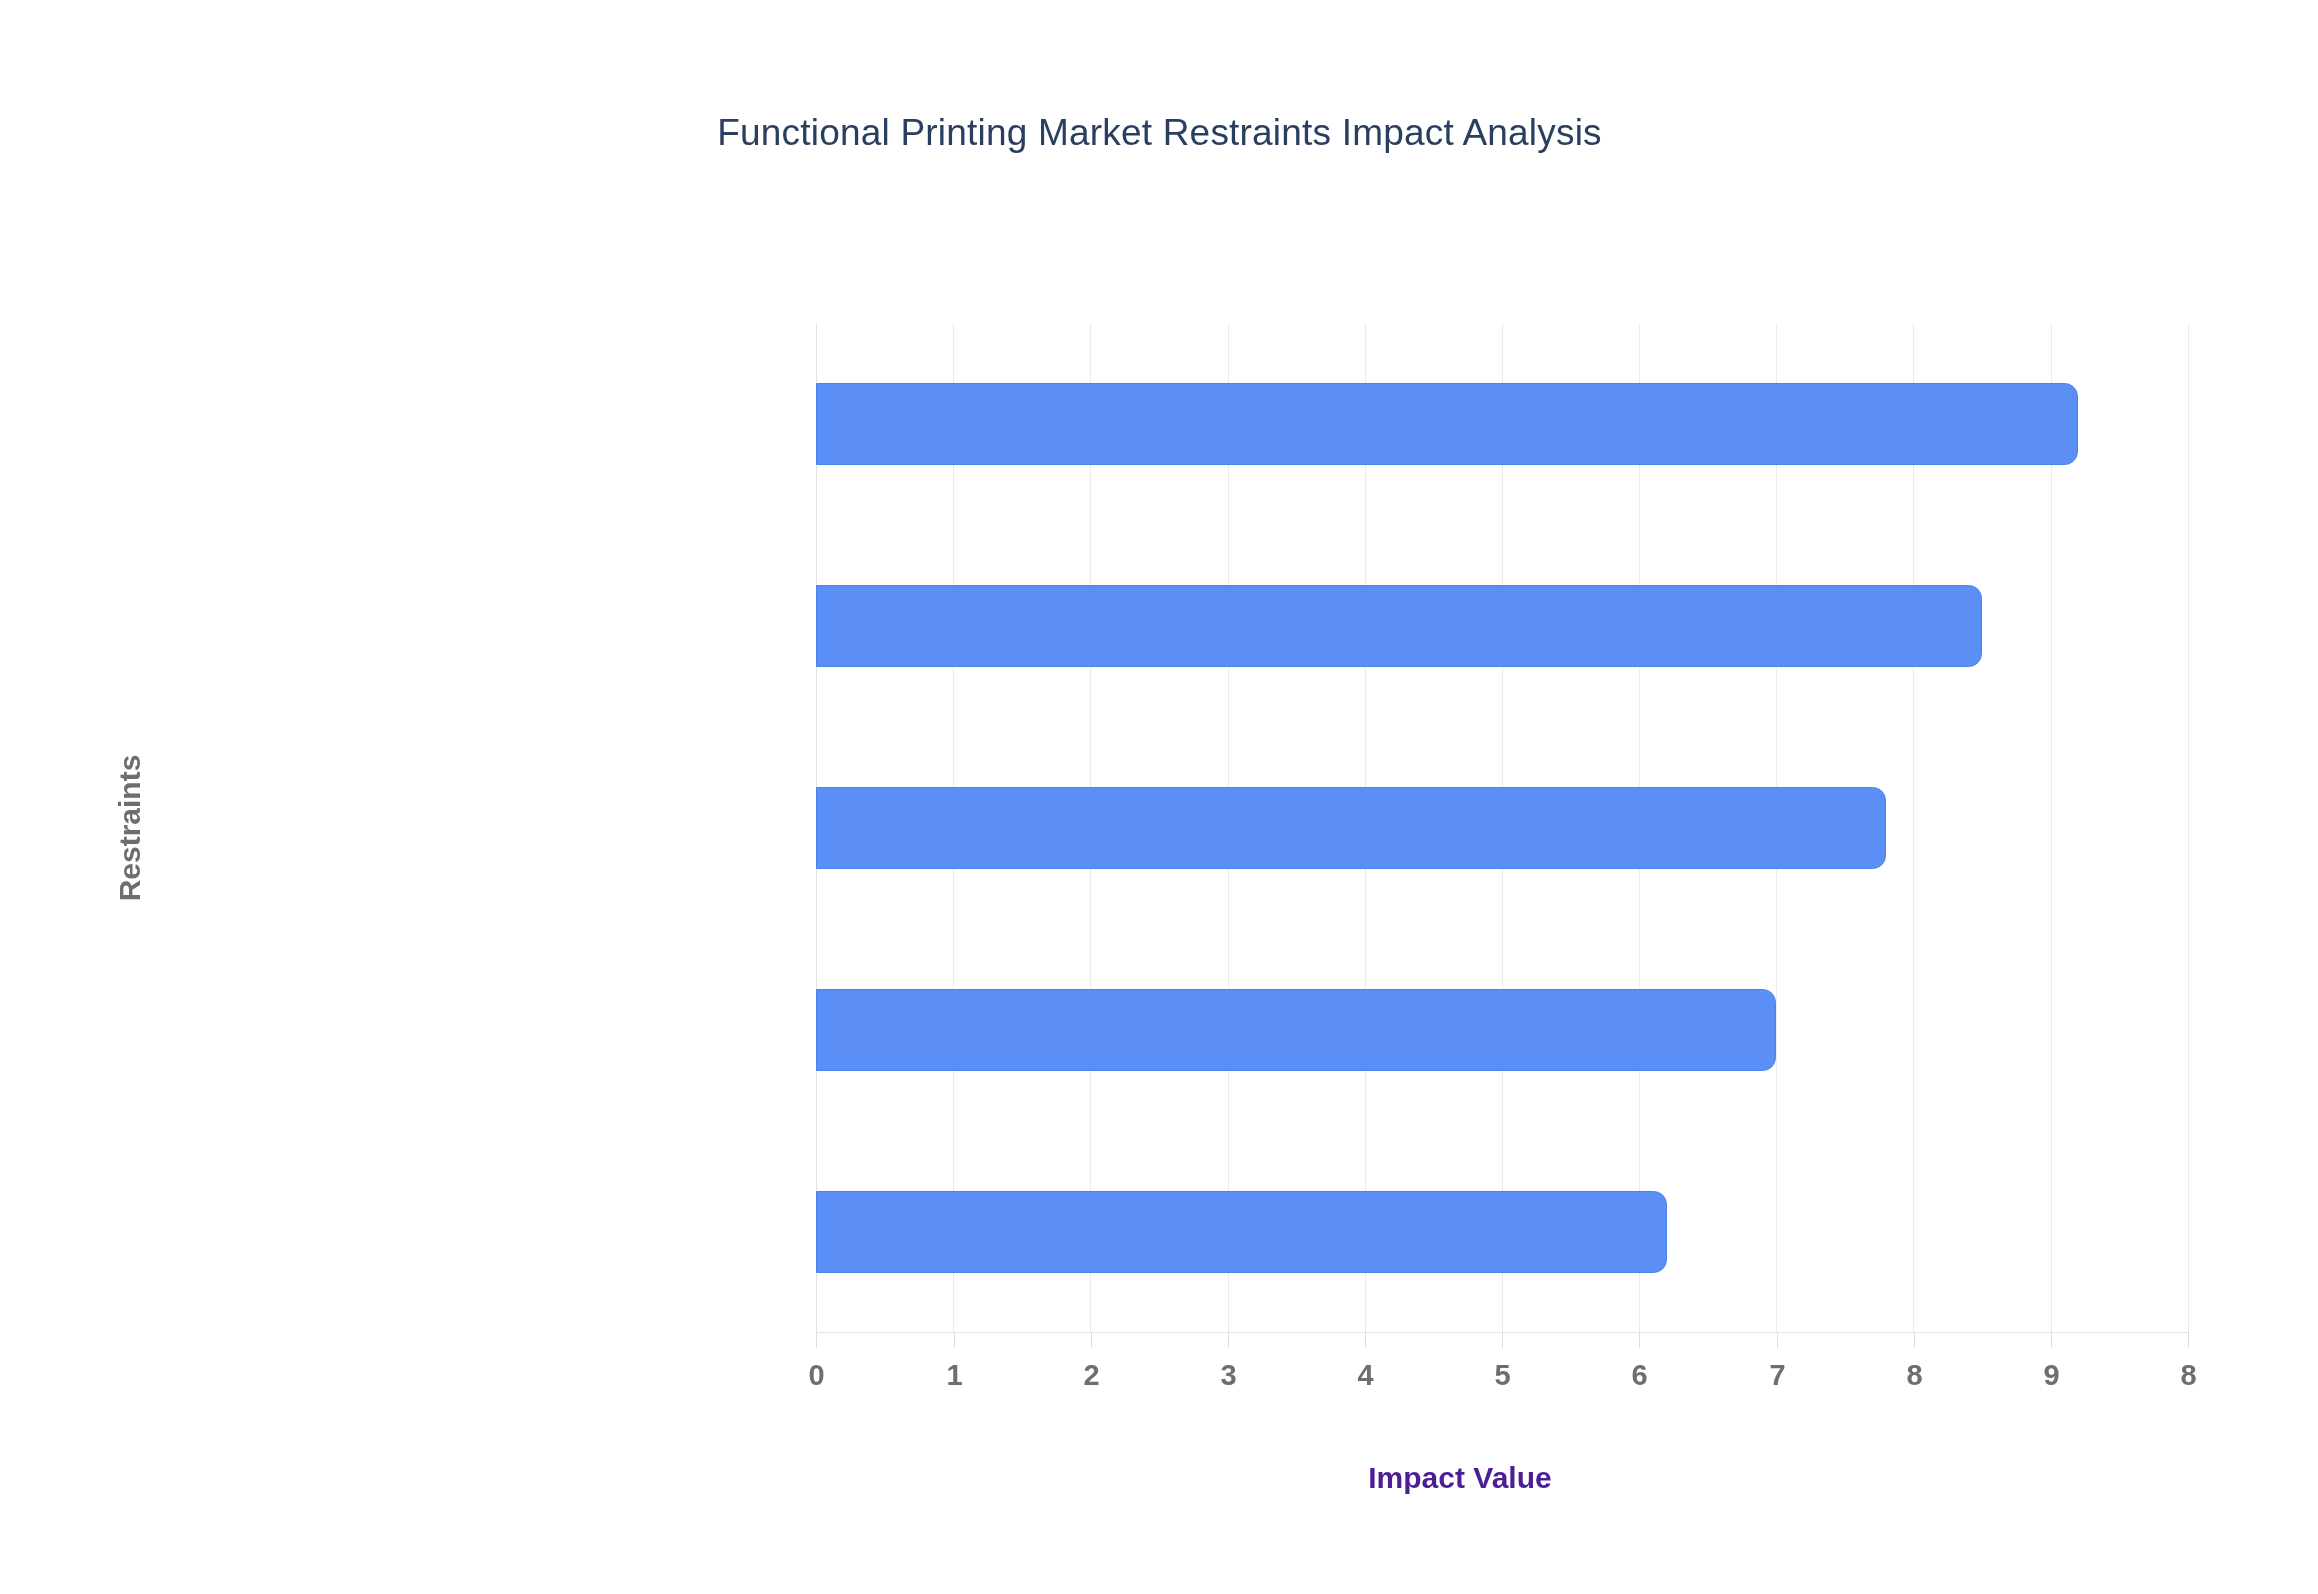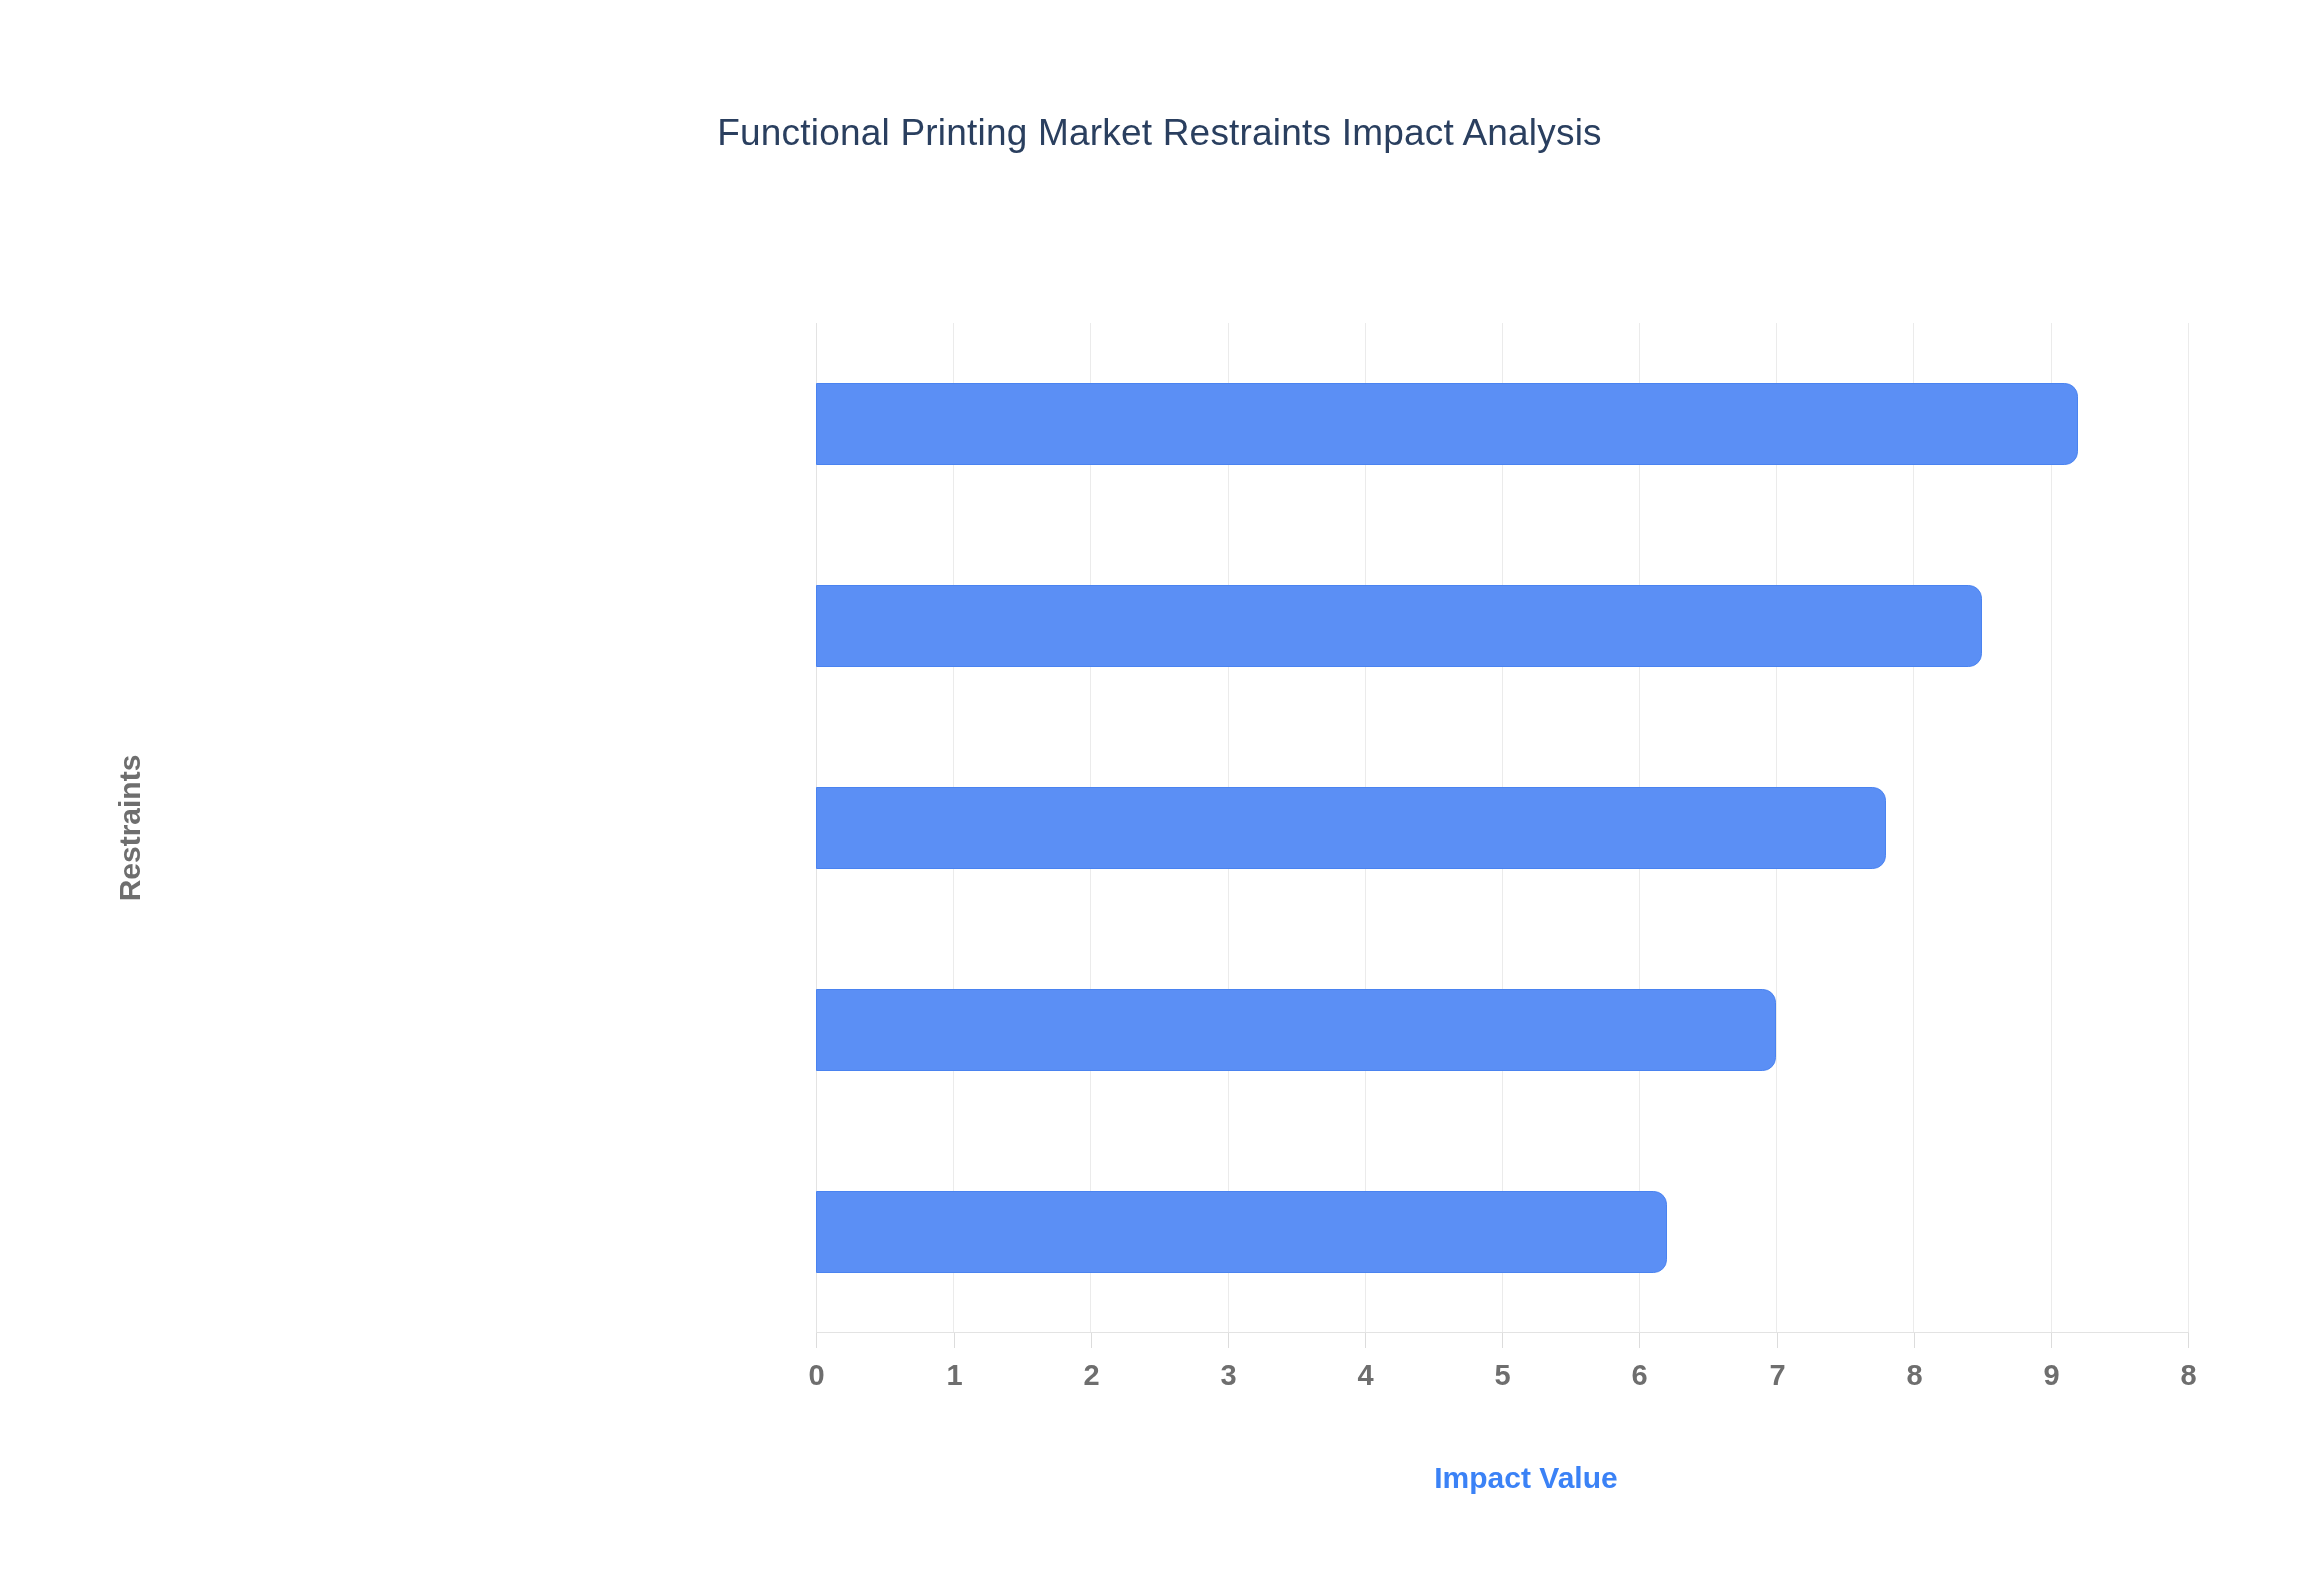--- a/index.html
+++ b/index.html
@@ -103,27 +103,27 @@
     margin-left: -48px;
     text-align: center;
     font-size: 29px;
     font-weight: bold;
     color: #6e6e6e;
   }
 
   
   #x-axis-title {
     position: absolute;
-    left: 840px;
+    left: 774px;
     top: 1461px;
     width: 1372px;
     text-align: center;
     font-size: 30px;
     font-weight: bold;
-    color: #3b82f6;
+    color: #4c1d95;
   }
 
   #y-axis-title {
     position: absolute;
     left: 130px;
     top: 828px;
     width: 362px;
     text-align: center;
     font-size: 30px;
     font-weight: bold;

